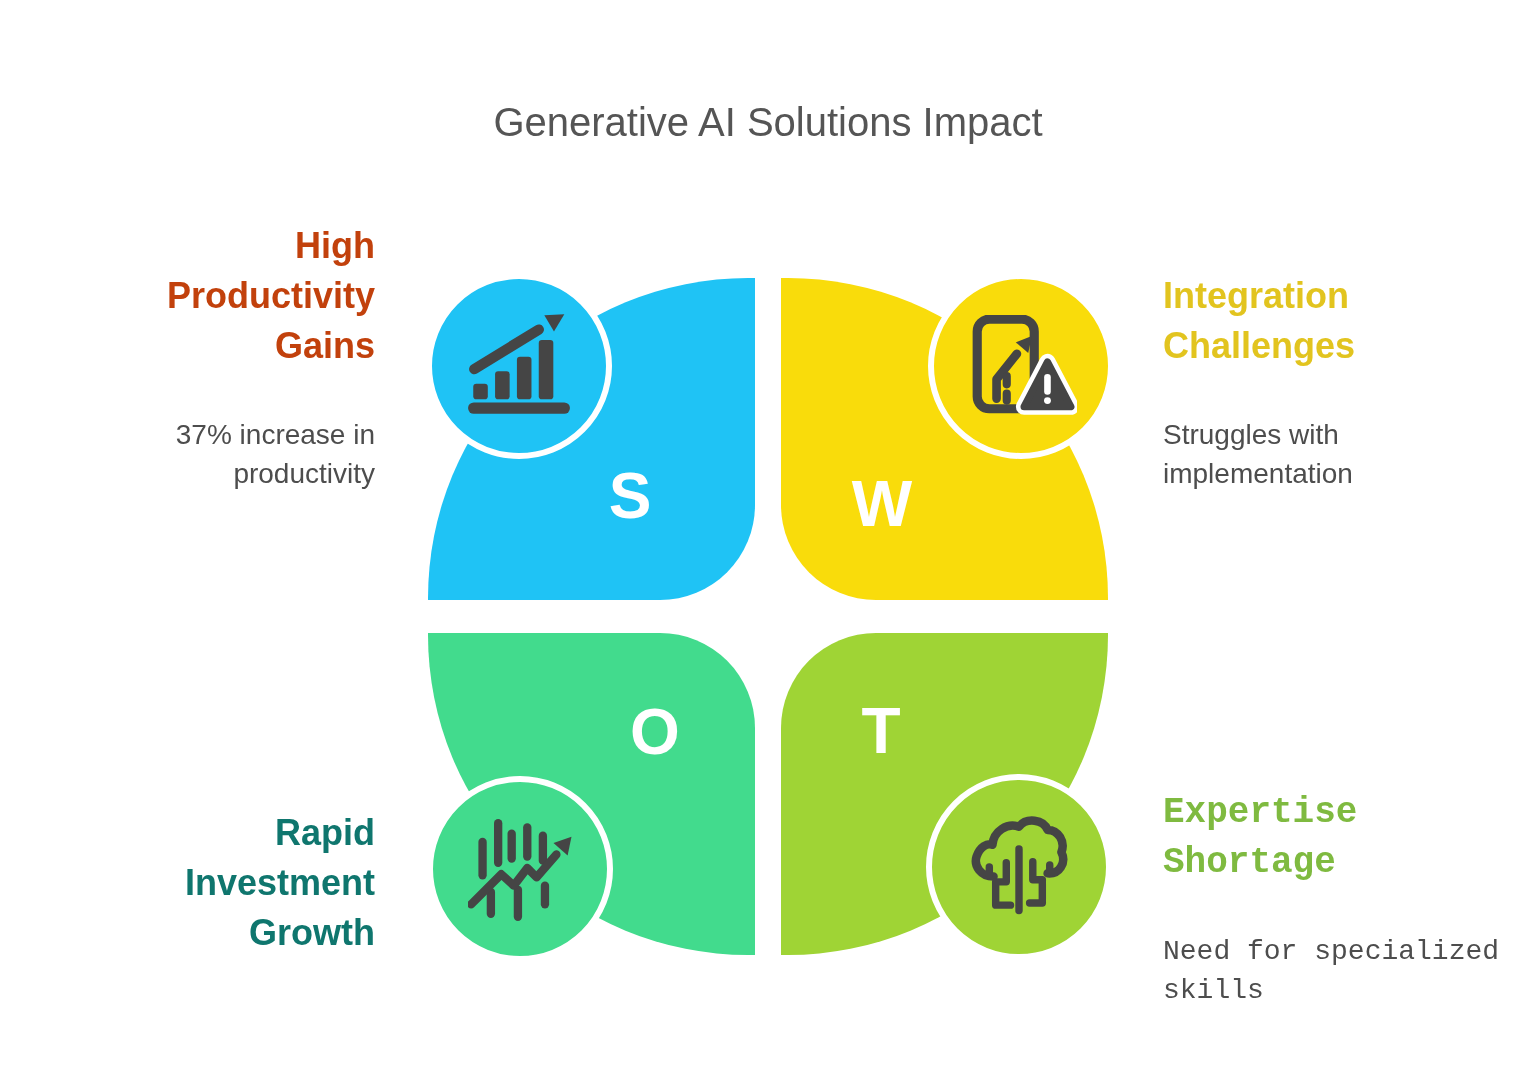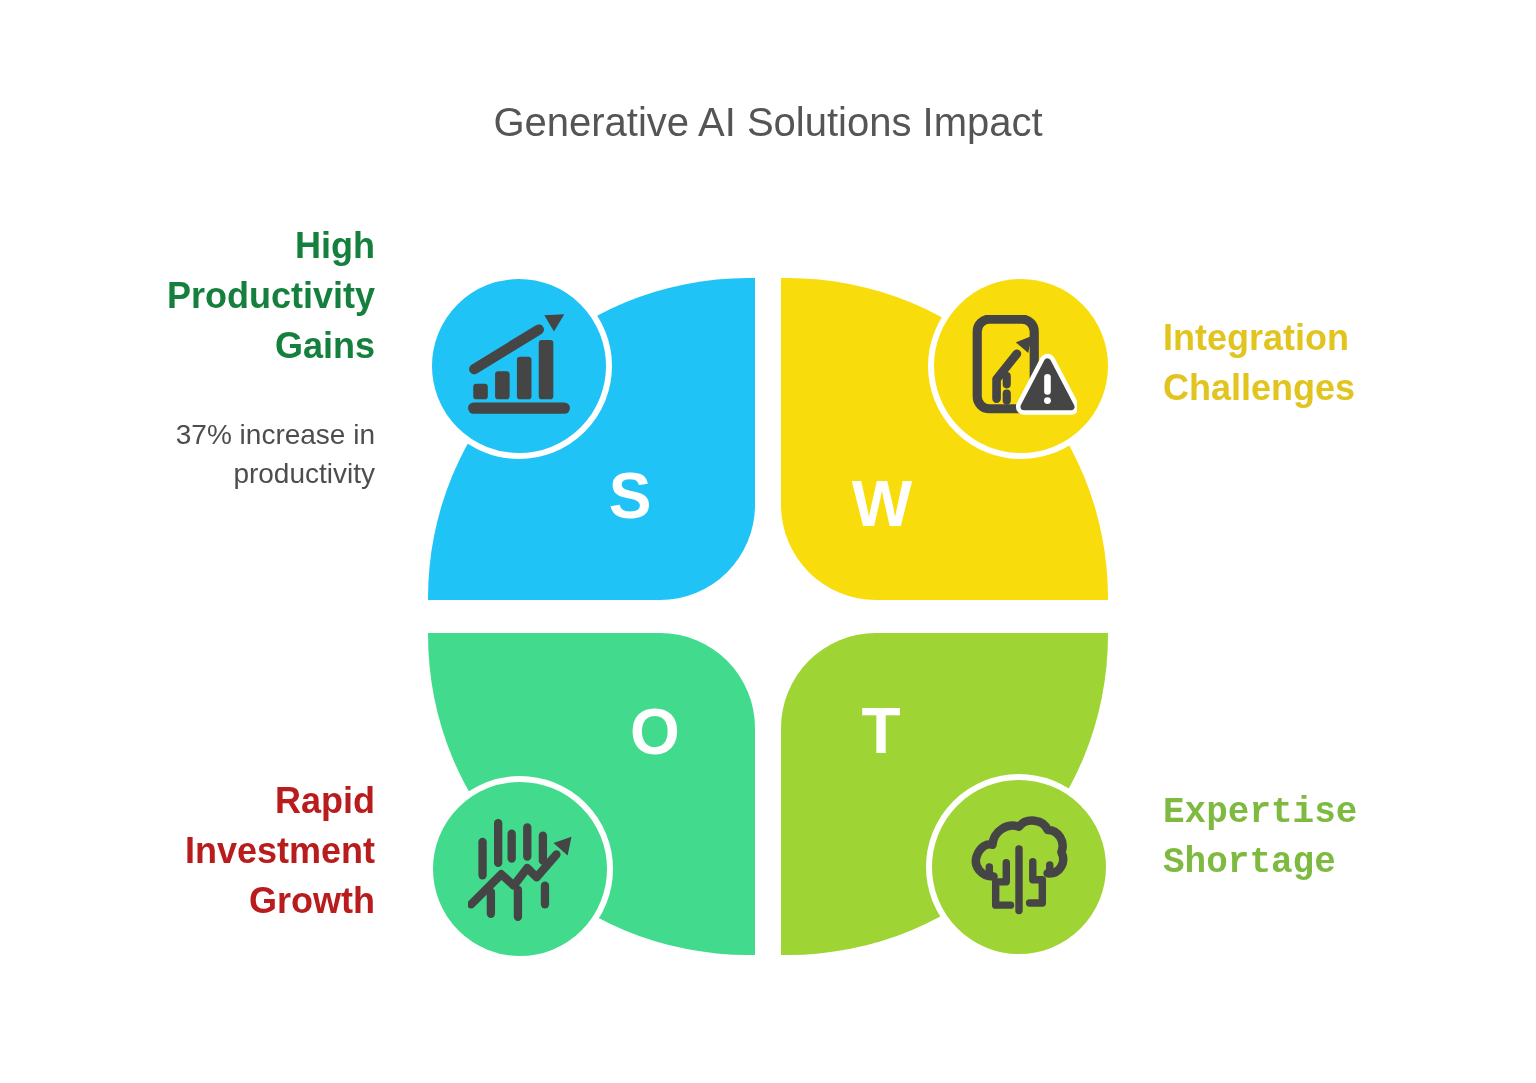--- a/index.html
+++ b/index.html
@@ -119,36 +119,40 @@
             <path d="M63,45 L63,62 L72,62 L72,84 L60,84"></path>
             <path d="M22,50 L22,57"></path>
             <path d="M79,48 L79,56"></path>
           </g>
         </g>
       </svg>
     </span>
   </div>
 
   <div class="text-block tb-tl">
-    <div class="q-heading" style="color: #15803d;">High
+    <div class="q-heading" style="color: #c2410c;">High
 Productivity
 Gains</div>
     <div class="q-body">37% increase in
 productivity</div>
   </div>
 
   <div class="text-block tb-tr">
-    <div class="q-heading" style="color: rgb(226, 196, 31); margin-top: 42px;">Integration
+    <div class="q-heading" style="color: rgb(226, 196, 31);">Integration
 Challenges</div>
+    <div class="q-body">Struggles with
+implementation</div>
   </div>
 
   <div class="text-block tb-bl">
-    <div class="q-heading" style="color: #b91c1c;">Rapid
+    <div class="q-heading" style="color: #0f766e; margin-top: 32px;">Rapid
 Investment
 Growth</div>
   </div>
 
   <div class="text-block tb-br">
     <div class="q-heading" style="color: rgb(127, 186, 64);">Expertise
 Shortage</div>
+    <div class="q-body">Need for specialized
+skills</div>
   </div>
 
 </div>
 
 </body></html>

